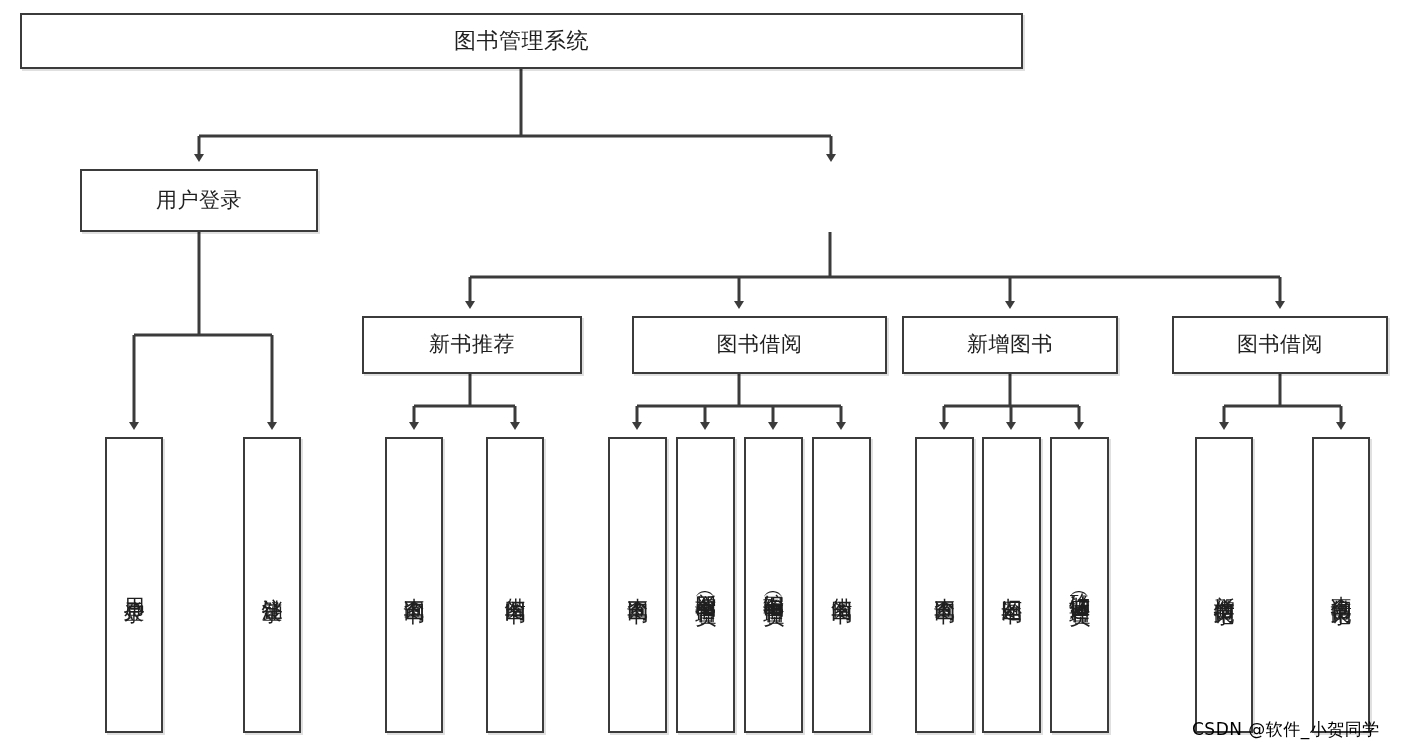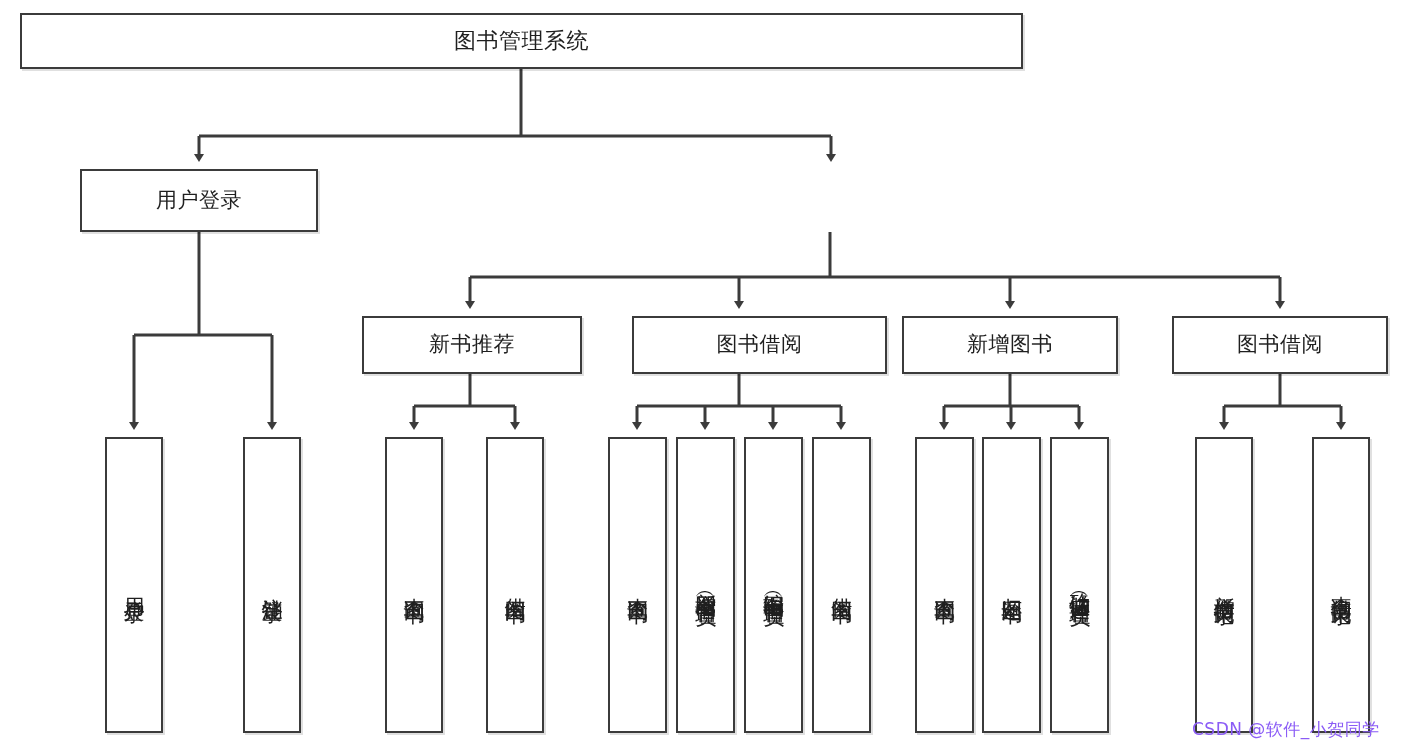--- a/index.html
+++ b/index.html
@@ -48,21 +48,21 @@
     text-orientation:upright;
     font-size:21px;
     line-height:1.25;
     letter-spacing:2px;
     white-space:normal;
     max-height:290px;
   }
   .watermark{
     position:absolute;
     font-size:17px;
-    color:#8b5cf6;
+    color:#000000;
     letter-spacing:0.5px;
     white-space:nowrap;
     user-select:none;
   }
 </style>
 </head>
 <body>
 
 <div id="canvas">
 

